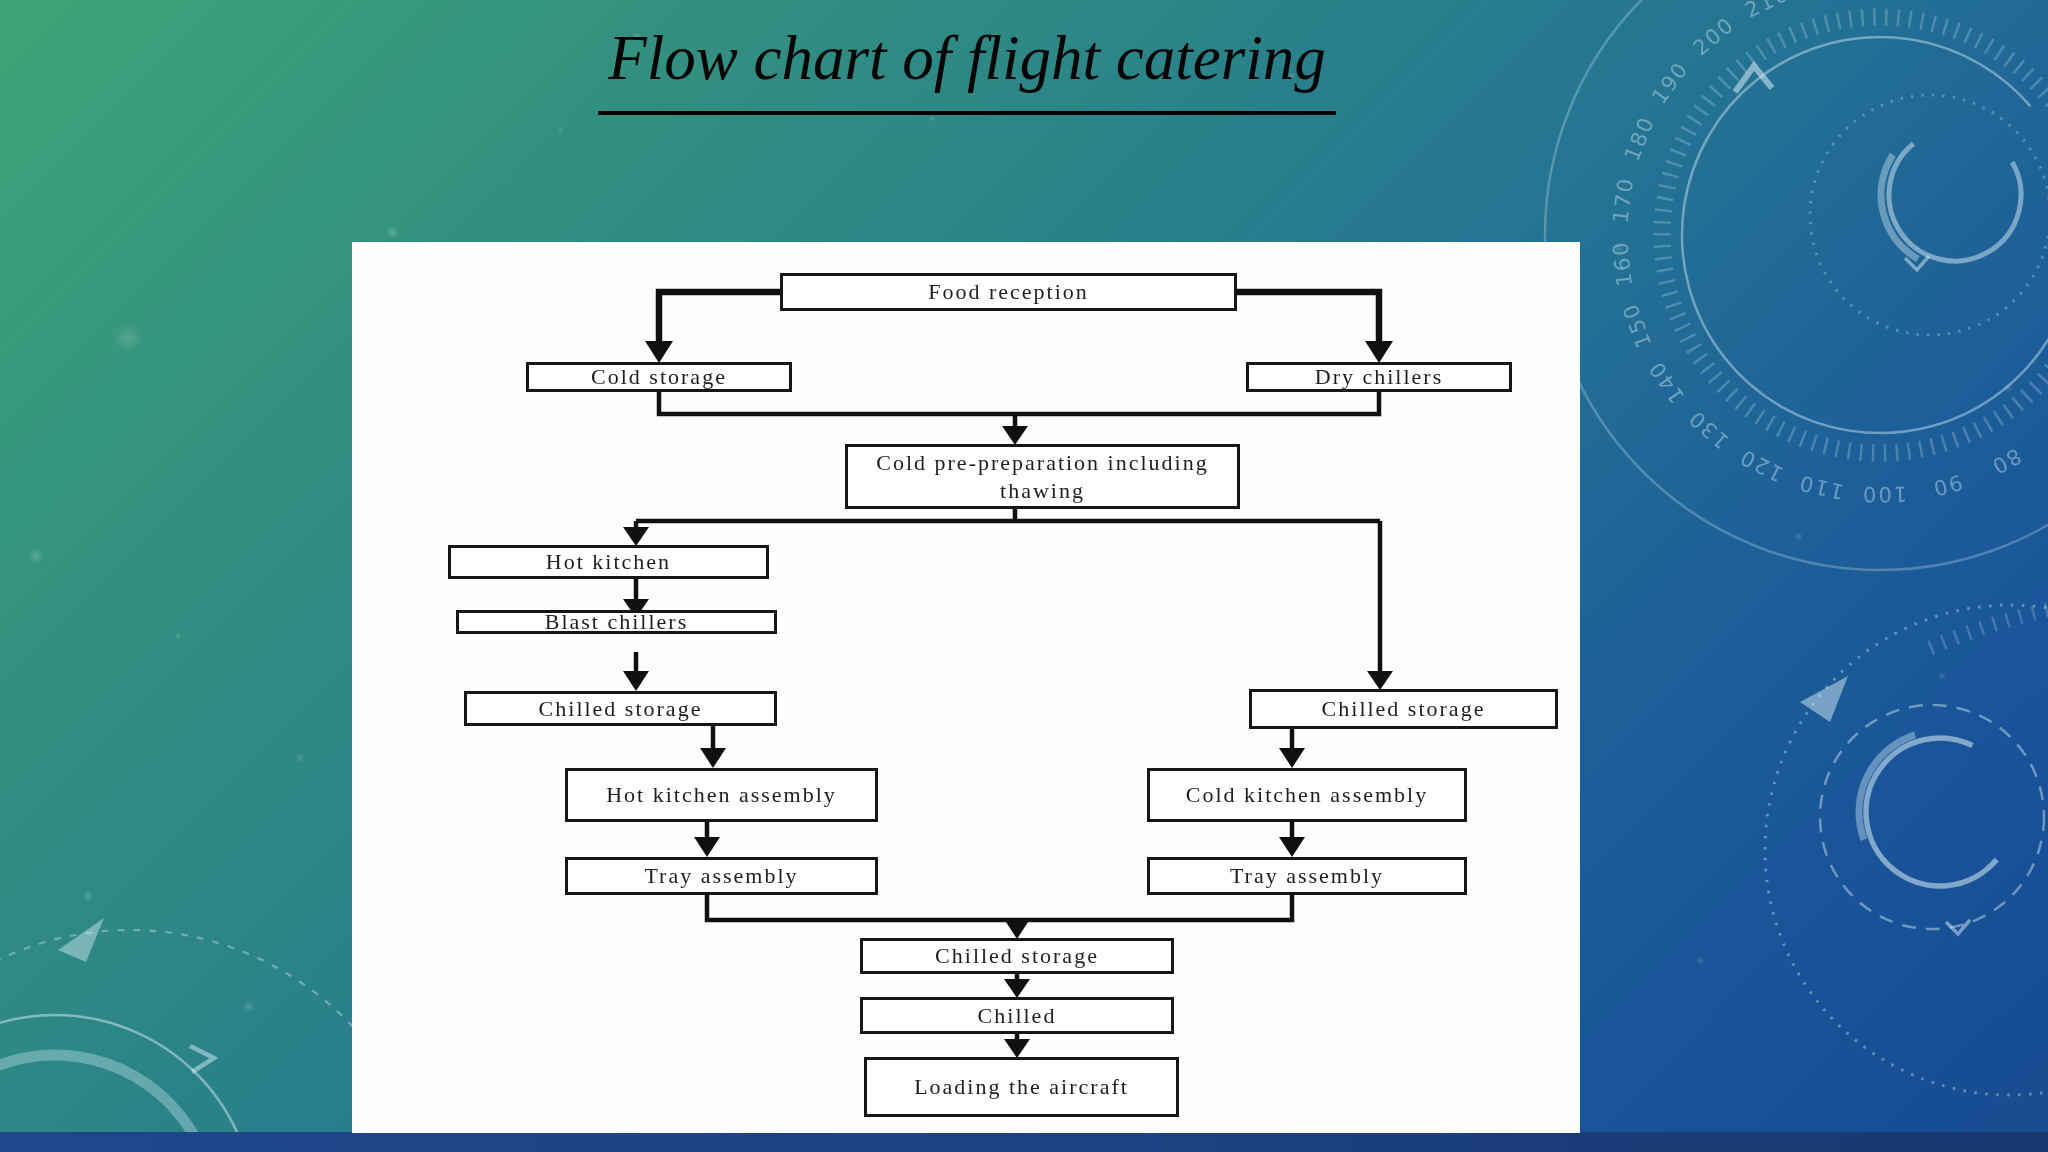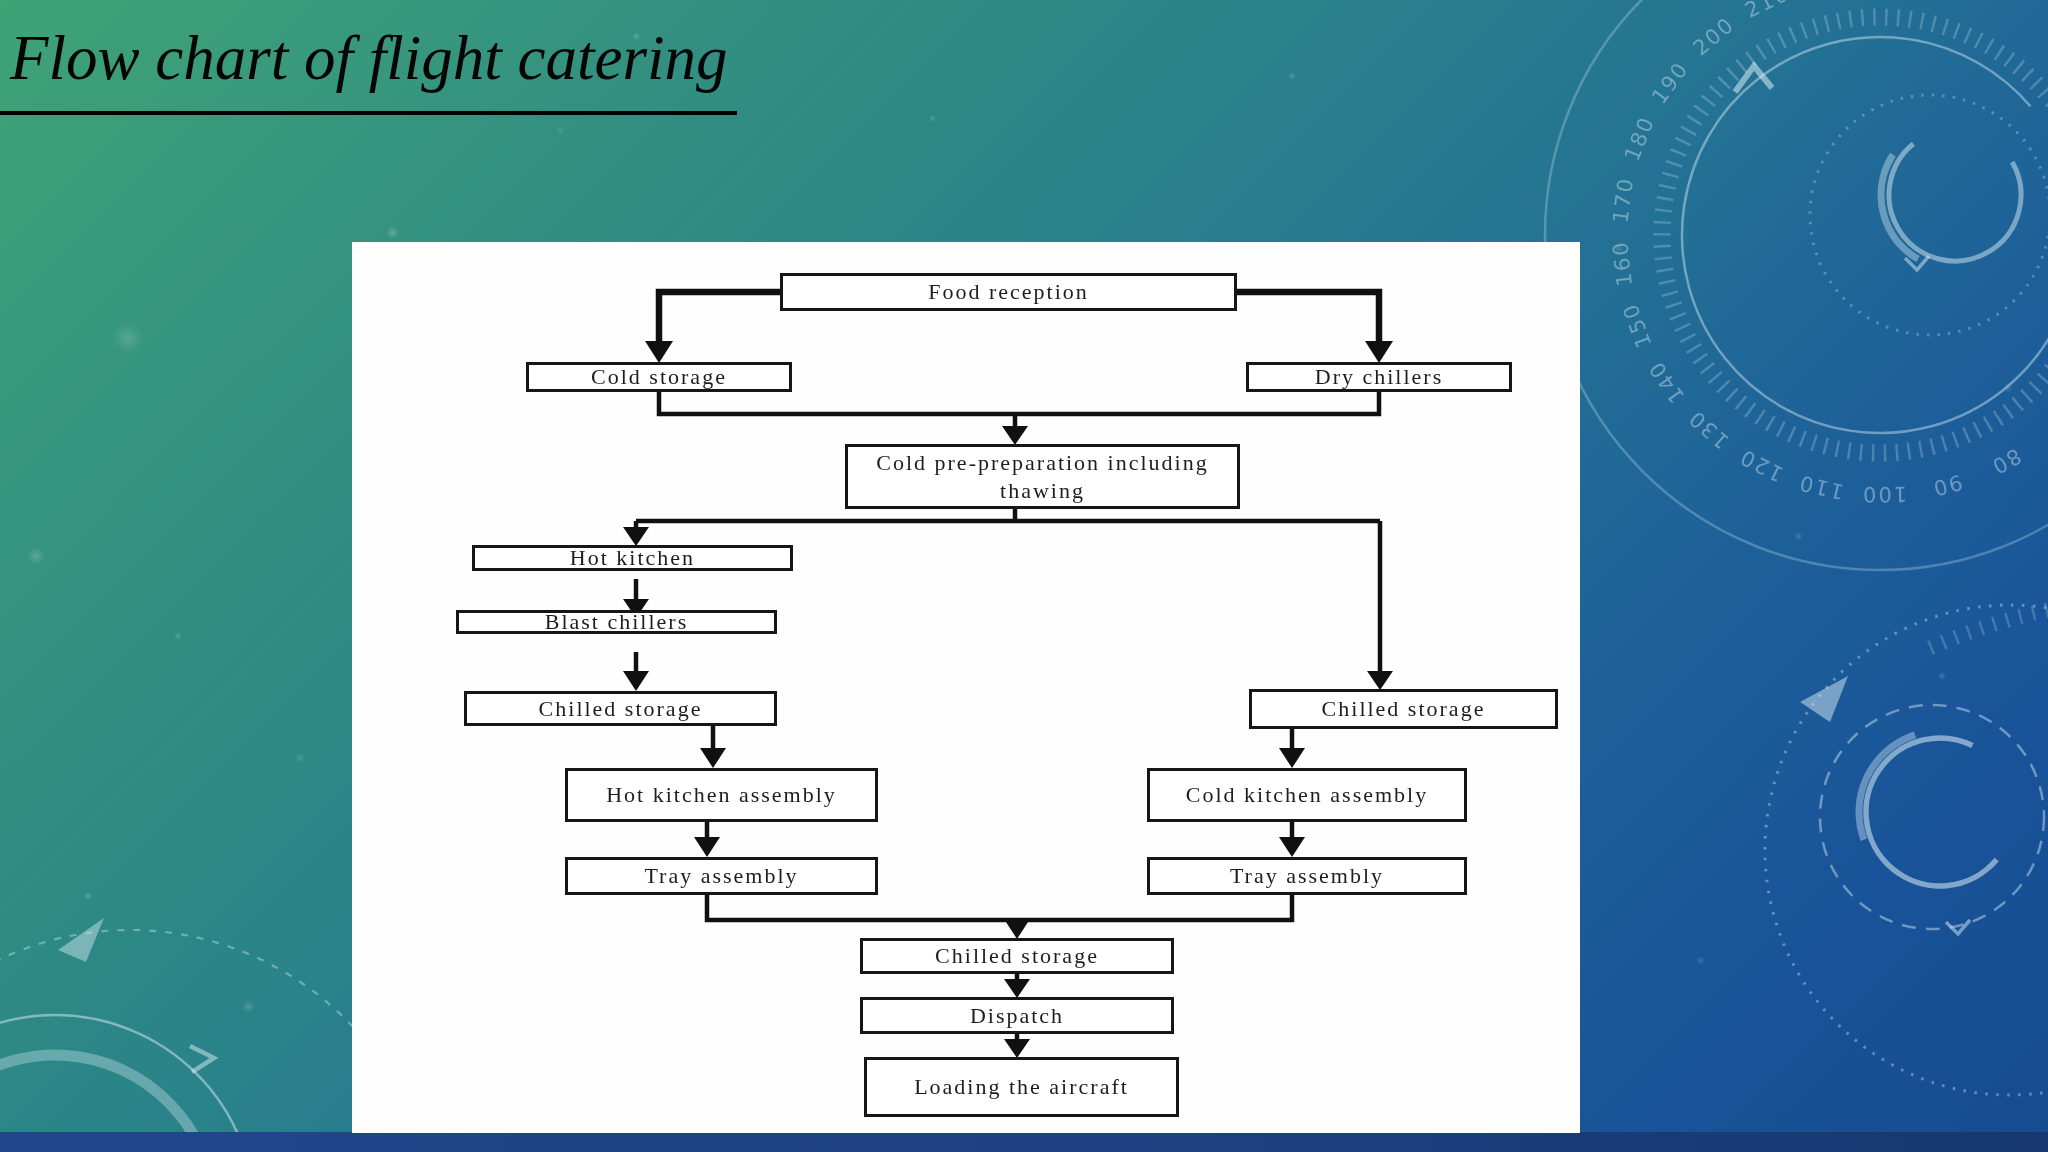--- a/index.html
+++ b/index.html
@@ -11,21 +11,21 @@
   
   .bg-decor{position:absolute;left:0;top:0;z-index:1;}
   .decor{stroke:#d8ecf4;fill:none;}
   .decor-fill{fill:#d8ecf4;stroke:none;}
   .dial-num{fill:rgba(225,243,250,.40);font:400 21px "DejaVu Sans",sans-serif;text-anchor:middle;letter-spacing:2px;}
   .dot{position:absolute;border-radius:50%;z-index:1;
        background:radial-gradient(circle,rgba(255,255,255,.95) 0%,rgba(255,255,255,0) 70%);}
   .bottom-bar{position:absolute;left:0;bottom:0;width:2048px;height:20px;z-index:3;
        background:linear-gradient(90deg,#20468c 0%,#1d4182 55%,#16386f 100%);}
   
-  .slide-title{position:absolute;left:0;top:14px;width:1934px;text-align:left;z-index:4;
+  .slide-title{position:absolute;left:0;top:14px;width:1934px;text-align:center;z-index:4;
        font-style:italic;font-size:63px;line-height:1.42;color:#050505;}
   .title-line{display:inline-block;border-bottom:4px solid #000;padding:0 10px 8px 10px;}
   .title-line2{margin-top:4px;}
   
   .panel{position:absolute;left:352px;top:242px;width:1228px;height:891px;background:#fefefe;z-index:5;}
   .connectors{position:absolute;left:0;top:0;}
   .conn{stroke:#101010;stroke-width:4.5;fill:none;}
   .conn-thick{stroke:#101010;stroke-width:6.5;fill:none;}
   .arrow{fill:#101010;stroke:none;}
   .node{position:absolute;background:#fff;border:3px solid #161616;box-sizing:border-box;
@@ -167,21 +167,21 @@
     </div>
 
   <div class="node" style="left:894px;top:120px;width:266px;height:30px">
     <span>Dry chillers</span>
     </div>
 
   <div class="node" style="left:493px;top:202px;width:395px;height:65px;line-height:1.25">
     <span>Cold pre-preparation including thawing</span>
     </div>
 
-  <div class="node" style="left:120px;top:303px;width:321px;height:26px">
+  <div class="node" style="left:96px;top:303px;width:321px;height:34px">
     <span>Hot kitchen</span>
     </div>
 
   <div class="node" style="left:104px;top:368px;width:321px;height:24px">
     <span>Blast chillers</span>
     </div>
 
   <div class="node" style="left:112px;top:449px;width:313px;height:35px">
     <span>Chilled storage</span>
     </div>
@@ -204,19 +204,19 @@
 
   <div class="node" style="left:795px;top:615px;width:320px;height:38px">
     <span>Tray assembly</span>
     </div>
 
   <div class="node" style="left:508px;top:696px;width:314px;height:36px">
     <span>Chilled storage</span>
     </div>
 
   <div class="node" style="left:508px;top:755px;width:314px;height:37px">
-    <span>Dispatch</span>
+    <span>Chilled</span>
     </div>
 
   <div class="node" style="left:512px;top:815px;width:315px;height:60px">
     <span>Loading the aircraft</span>
     </div>
 </div>
 
 </body></html>

